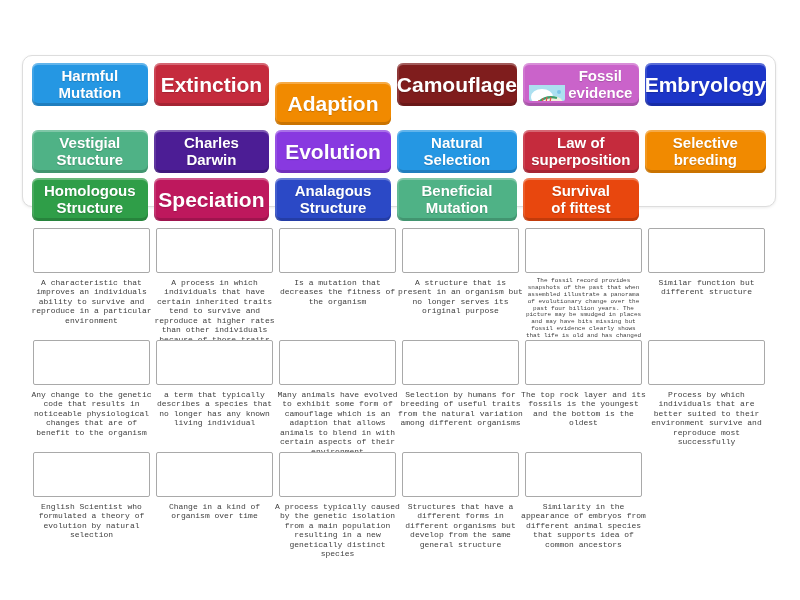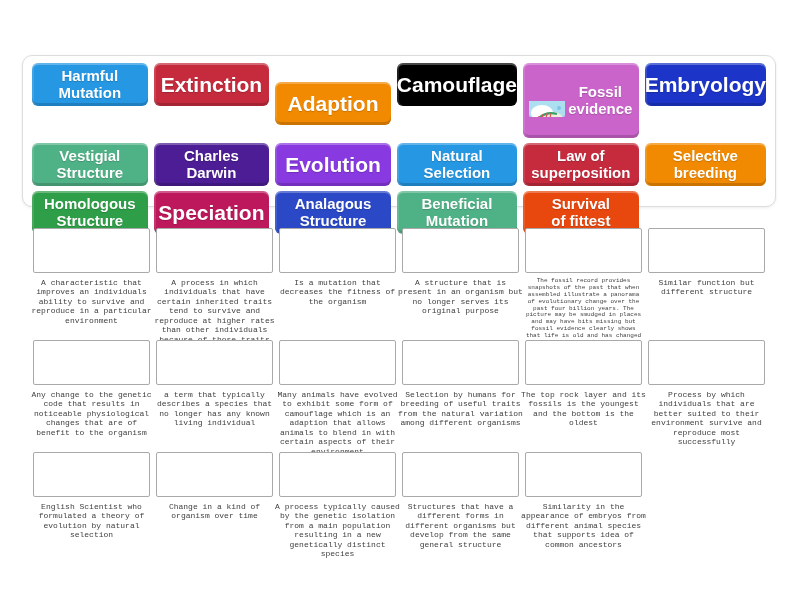--- a/index.html
+++ b/index.html
@@ -10,21 +10,21 @@
          background:#fff;border:1px solid #dddddd;border-radius:10px;
          box-shadow:0 1px 3px rgba(0,0,0,0.08);box-sizing:border-box;}
   .tiles-grid{display:grid;grid-template-columns:repeat(6,1fr);gap:5px 6px;padding:7px 9px;}
   .tile{height:43px;border-radius:6px;display:flex;align-items:center;justify-content:center;
          color:#fff;font-weight:bold;font-size:15px;line-height:1.12;text-align:center;
          white-space:pre-line;cursor:grab;
          box-shadow:inset 0 2px 0 rgba(255,255,255,0.28),inset 2px 0 0 rgba(255,255,255,0.12),
                     inset 0 -3px 0 rgba(0,0,0,0.16);
          text-shadow:0 1px 1px rgba(0,0,0,0.18);}
   .tile.big{font-size:21px;}
-  .tile.with-img{gap:3px;padding:16px 3px;}
+  .tile.with-img{gap:3px;padding:0 3px;}
   .tile .thumb{flex:0 0 auto;width:36px;height:33px;border-radius:2px;overflow:hidden;display:block;}
   
   .defs{position:absolute;left:33px;top:228px;width:736px;display:grid;
         grid-template-columns:repeat(6,117px);column-gap:6px;grid-auto-rows:112px;
         align-items:start;}
   .def-cell{display:flex;flex-direction:column;align-items:center;font-family:Liberation Mono, monospace;}
   .drop-zone{width:117px;height:45px;box-sizing:border-box;border:1px solid #a9a9a9;
         border-radius:2px;background:#fff;}
   .def-text{margin-top:5px;width:127px;font-size:8px;line-height:1.18;color:#3f3f3f;
         text-align:center;}
@@ -34,21 +34,21 @@
 <body>
 
 <div class="stage">
 
   <div class="tiles-panel">
     <div class="tiles-grid">
       <div class="tile" style="background: rgb(37, 151, 227);"><span>Harmful
 Mutation</span></div>
       <div class="tile big" style="background: rgb(197, 43, 61);"><span>Extinction</span></div>
       <div class="tile big" style="background: rgb(241, 138, 0); margin-top: 19px;"><span>Adaption</span></div>
-      <div class="tile big" style="background: #000000;"><span>Camouflage</span></div>
+      <div class="tile big" style="background: #7f1d1d;"><span>Camouflage</span></div>
       <div class="tile with-img" style="background: rgb(202, 99, 202);">
         <span class="thumb">
           <svg width="36" height="33" viewBox="0 0 36 33" xmlns="http://www.w3.org/2000/svg">
             <rect width="36" height="33" fill="#ace0f0"></rect>
             <ellipse cx="13" cy="12" rx="11" ry="8" fill="#ffffff"></ellipse>
             <ellipse cx="24" cy="19" rx="10" ry="8" fill="#f2eedd"></ellipse>
             <path d="M5 23 Q 14 9 28 13" stroke="#3aa06a" stroke-width="2.2" fill="none"></path>
             <path d="M9 21 L10 15 M13 19 L14 13 M17 18 L18 12 M21 17 L22 12" stroke="#e0544a" stroke-width="1.2"></path>
             <path d="M4 27 L10 26 M26 27 L32 26" stroke="#3a77b0" stroke-width="1.4"></path>
             <circle cx="30" cy="7" r="2" fill="#7ec4e8"></circle>

